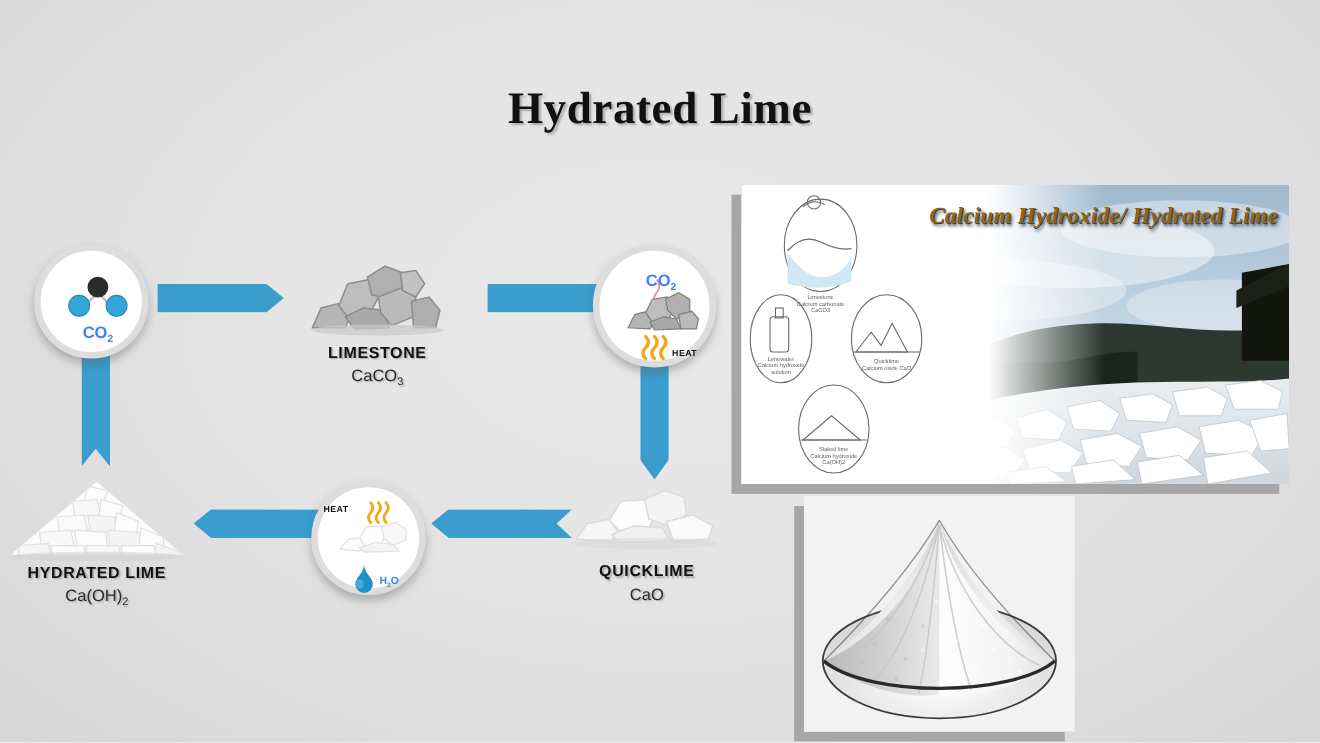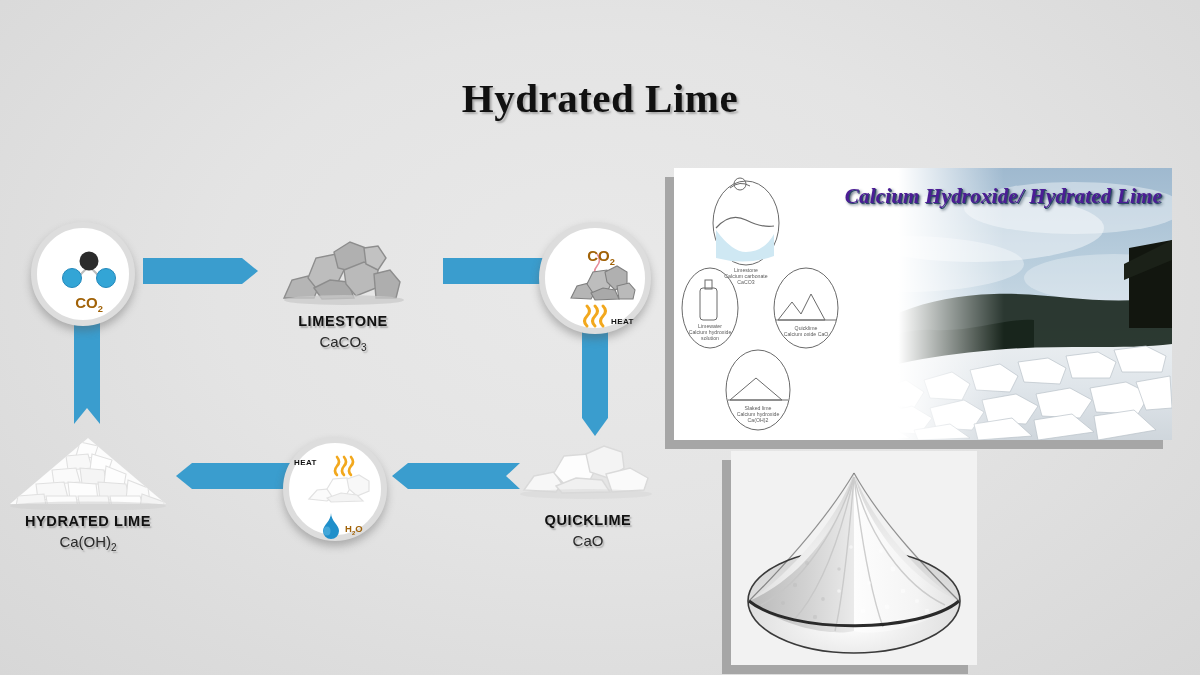--- a/index.html
+++ b/index.html
@@ -41,31 +41,31 @@
   .arrow-down-notch{clip-path:polygon(0 0, 100% 0, 100% 100%, 50% calc(100% - 16px), 0 100%);}
 
   
   .cap{position:absolute;text-align:center;color:#111;}
   .cap .name{font-size:14.5px;font-weight:bold;letter-spacing:.6px;
     text-shadow:1.5px 1.5px 1.5px rgba(130,130,130,.6);}
   .cap .formula{font-size:15px;font-weight:normal;color:#2a2a2a;margin-top:4px;
     text-shadow:1.5px 1.5px 1.5px rgba(130,130,130,.55);}
   .cap .formula sub{font-size:10px;}
 
-  .chem{font-weight:bold;color:#a16207;}
+  .chem{font-weight:bold;color:#3b82f6;}
   .chem sub{font-size:.62em;}
 
   
   .photo{position:absolute;box-shadow:-9px 9px 0 0 #a6a6a6;}
   .photo-inner{position:absolute;left:0;top:0;width:100%;height:100%;overflow:hidden;}
 
   .banner-text{
     position:absolute;right:10px;top:16px;
     font-family:"Liberation Serif",serif;
-    font-style:italic;font-weight:bold;font-size:21px;color:#4c1d95;
+    font-style:italic;font-weight:bold;font-size:21px;color:#a16207;
     letter-spacing:.2px;white-space:nowrap;
     text-shadow:1px 1px 0 #2b4a66, 2px 2px 3px rgba(20,40,60,.85);
   }
 </style>
 </head>
 <body>
 
 <div class="stage">
 
   <div class="title">Hydrated Lime</div>

